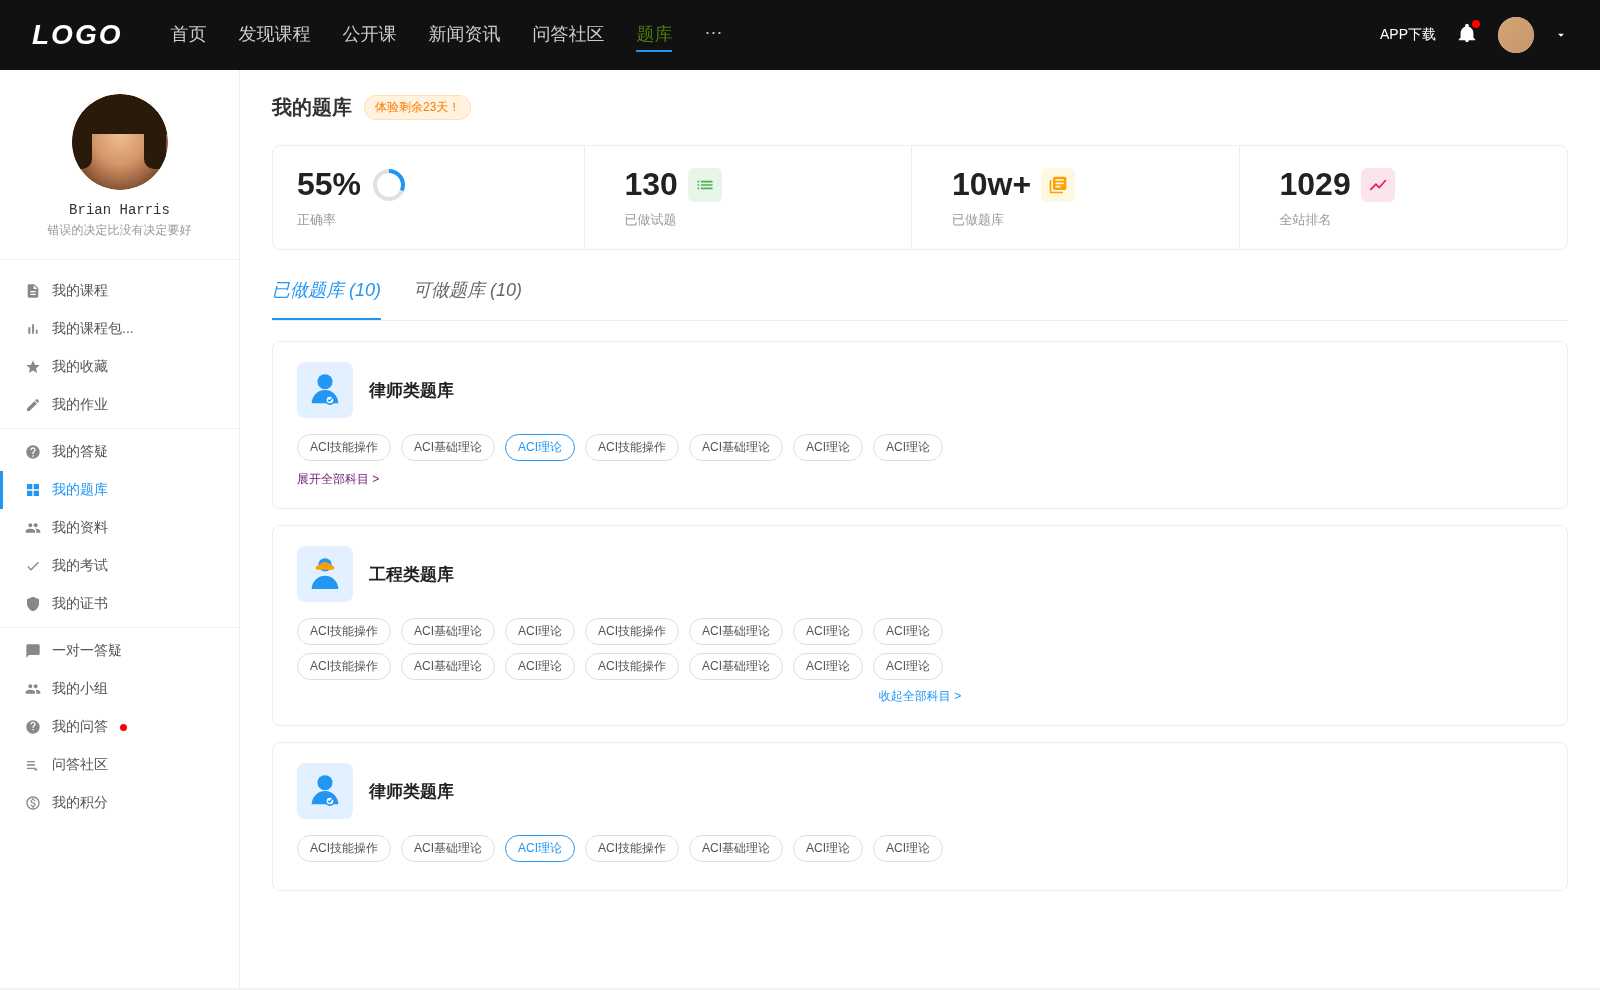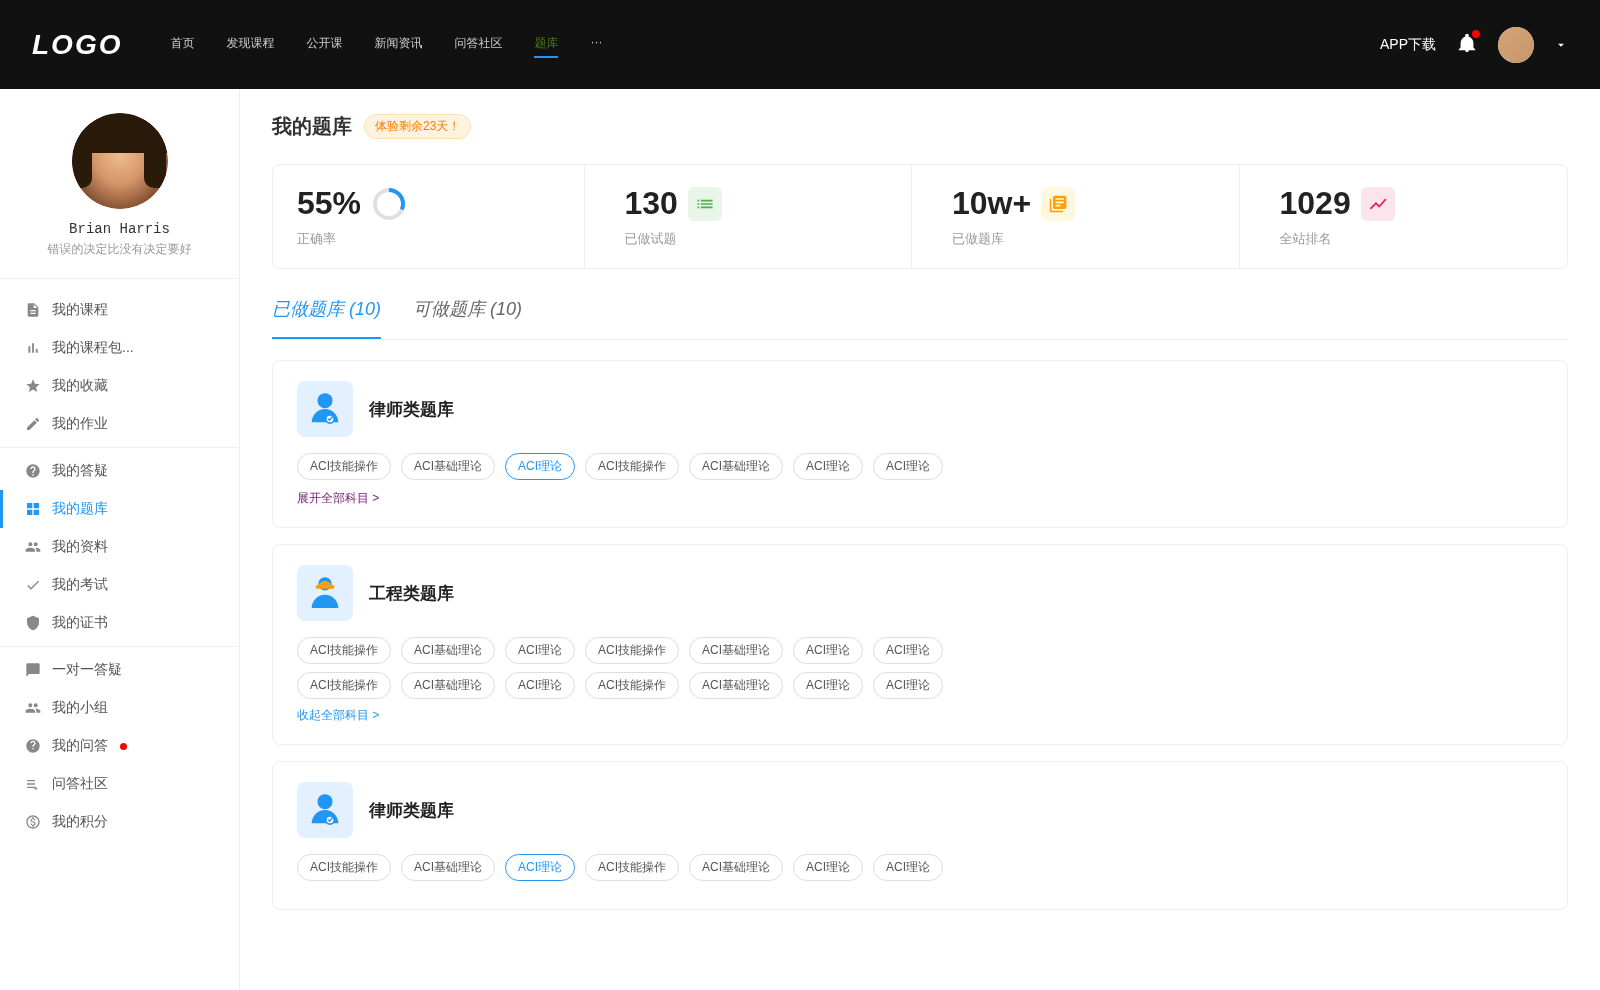--- a/index.html
+++ b/index.html
@@ -1,42 +1,42 @@
 <!DOCTYPE html>
 <html><head>
   <meta charset="utf-8">
   <style>
     * { box-sizing: border-box; margin: 0; padding: 0; }
     body { font-family: -apple-system, BlinkMacSystemFont, 'PingFang SC', 'Microsoft YaHei', sans-serif; background: #f0f2f5; min-height: 990px; }
 
     
     .navbar {
       background: #111;
-      height: 89px;
+      height: 70px;
       display: flex;
       align-items: center;
       padding: 0 32px;
       position: relative;
     }
     .navbar-logo {
       color: white;
       font-size: 28px;
       font-weight: 700;
       letter-spacing: 2px;
       margin-right: 48px;
       font-style: italic;
     }
     .nav-items {
       display: flex;
       gap: 32px;
       flex: 1;
     }
     .nav-item {
       color: #ccc;
-      font-size: 12px;
+      font-size: 18px;
       cursor: pointer;
       padding: 4px 0;
       position: relative;
     }
     .nav-item.active {
       color: #4d7c0f;
       border-bottom: 2px solid #2196F3;
     }
     .nav-right {
       display: flex;
@@ -289,21 +289,21 @@
       background: white;
     }
     .expand-link {
       text-align: left;
       font-size: 12px;
       color: #701a75;
       cursor: pointer;
       margin-top: 10px;
     }
     .collapse-link {
-      text-align: left;
+      text-align: center;
       font-size: 12px;
       color: #2196F3;
       cursor: pointer;
       margin-top: 2px;
     }
 
     
     .donut-chart {
       width: 36px; height: 36px;
     }

